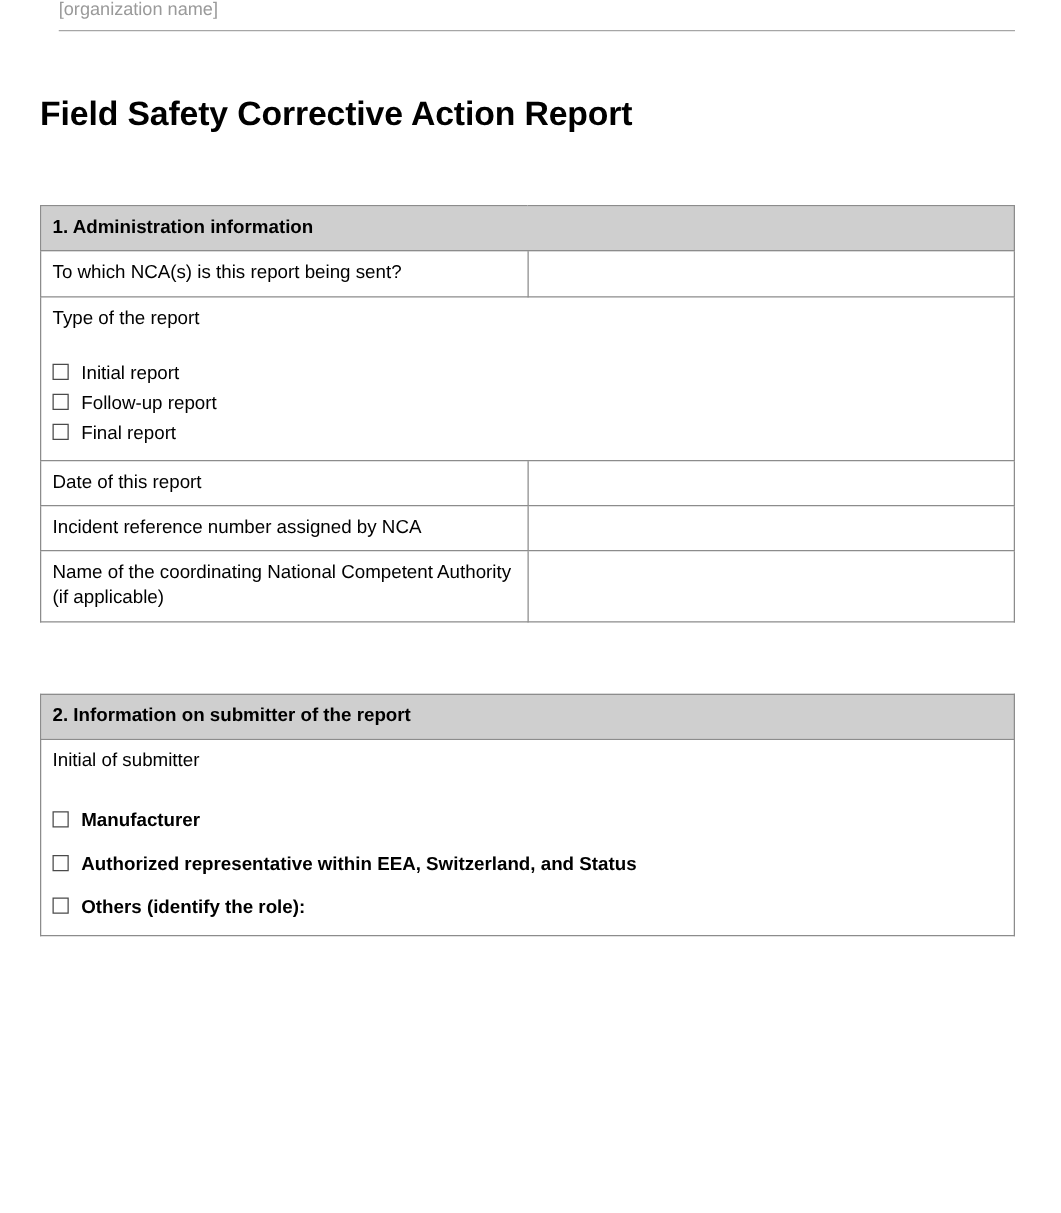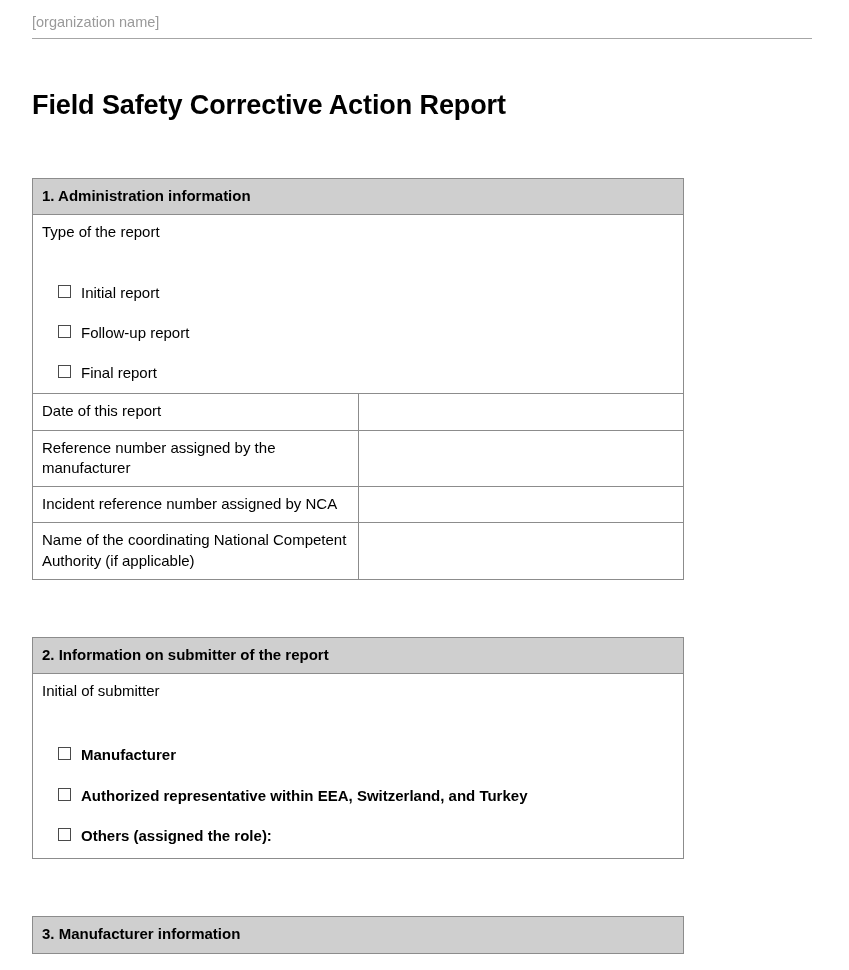--- a/index.html
+++ b/index.html
@@ -16,43 +16,43 @@
   }
   .page {
     position: relative;
     width: 849px;
     height: 970px;
     box-sizing: border-box;
     padding: 0 32px;
   }
   
   .org-header {
-    padding-top: 14px;
+    padding-top: 0;
     padding-bottom: 7px;
     border-bottom: 1px solid #a6a6a6;
-    margin-left: 0;
+    margin-left: 15px;
     margin-right: 5px;
   }
   .org-header .org-text {
     font-size: 14.5px;
     color: #9a9a9a;
     line-height: 1.2;
   }
   
   .doc-title {
     font-size: 27px;
     font-weight: bold;
     letter-spacing: -0.1px;
     margin-top: 52px;
     margin-bottom: 0;
     line-height: 1.1;
   }
   
   table.form {
-    width: 652px;
+    width: 780px;
     border-collapse: collapse;
     table-layout: fixed;
     margin-top: 0;
   }
   table.form td {
     border: 1px solid #8c8c8c;
     vertical-align: top;
     padding: 7px 9px 8px 9px;
     font-size: 15px;
     line-height: 1.35;
@@ -65,21 +65,21 @@
   }
   td.label {
     width: 388px;
   }
   td.value {
     width: 390px;
   }
   .cb-row {
     display: flex;
     align-items: flex-start;
-    margin: 16px;
+    margin: 0;
   }
   .cb {
     display: inline-block;
     width: 11px;
     height: 11px;
     border: 1px solid #4a4a4a;
     margin-right: 10px;
     margin-top: 4px;
     flex: 0 0 auto;
     background: #fff;
@@ -109,20 +109,24 @@
   <h1 class="doc-title">Field Safety Corrective Action Report</h1>
 
   <div class="gap-1"></div>
 
   <table class="form">
     <tbody>
         <tr>
       <td class="section-head" colspan="2">1. Administration information</td>
     </tr>
     <tr>
+      <td class="label">To which NCA(s) is this report being sent?</td>
+      <td class="value"></td>
+    </tr>
+    <tr>
       <td class="label tall" colspan="2">
         <div>Type of the report</div>
         <div class="type-block">
           <div class="spacer"></div>
           <div class="cb-row">
             <span class="cb"></span>
             <span class="cb-label">Initial report</span>
           </div>
           <div class="cb-row">
             <span class="cb"></span>
@@ -130,24 +134,20 @@
           </div>
           <div class="cb-row">
             <span class="cb"></span>
             <span class="cb-label">Final report</span>
           </div>
         </div>
       </td>
     </tr>
     <tr>
       <td class="label">Date of this report</td>
-      <td class="value"></td>
-    </tr>
-    <tr>
-      <td class="label">Reference number assigned by the manufacturer</td>
       <td class="value"></td>
     </tr>
     <tr>
       <td class="label">Incident reference number assigned by NCA</td>
       <td class="value"></td>
     </tr>
     <tr>
       <td class="label">Name of the coordinating National Competent Authority (if applicable)</td>
       <td class="value"></td>
     </tr>
@@ -165,35 +165,28 @@
       <td class="tall">
         <div>Initial of submitter</div>
         <div class="status-block">
           <div class="spacer"></div>
           <div class="cb-row">
             <span class="cb"></span>
             <span class="cb-label">Manufacturer</span>
           </div>
           <div class="cb-row">
             <span class="cb"></span>
-            <span class="cb-label">Authorized representative within EEA, Switzerland, and Turkey</span>
+            <span class="cb-label">Authorized representative within EEA, Switzerland, and Status</span>
           </div>
           <div class="cb-row">
             <span class="cb"></span>
-            <span class="cb-label">Others  (assigned the role):</span>
+            <span class="cb-label">Others  (identify the role):</span>
           </div>
         </div>
       </td>
     </tr>
   </tbody>
     </table>
 
   <div class="gap-2"></div>
 
-  <table class="form">
-    <tbody>
-        <tr>
-      <td class="section-head">3. Manufacturer information</td>
-    </tr>
-  </tbody>
-    </table>
 
 </div>
 
 </body></html>

